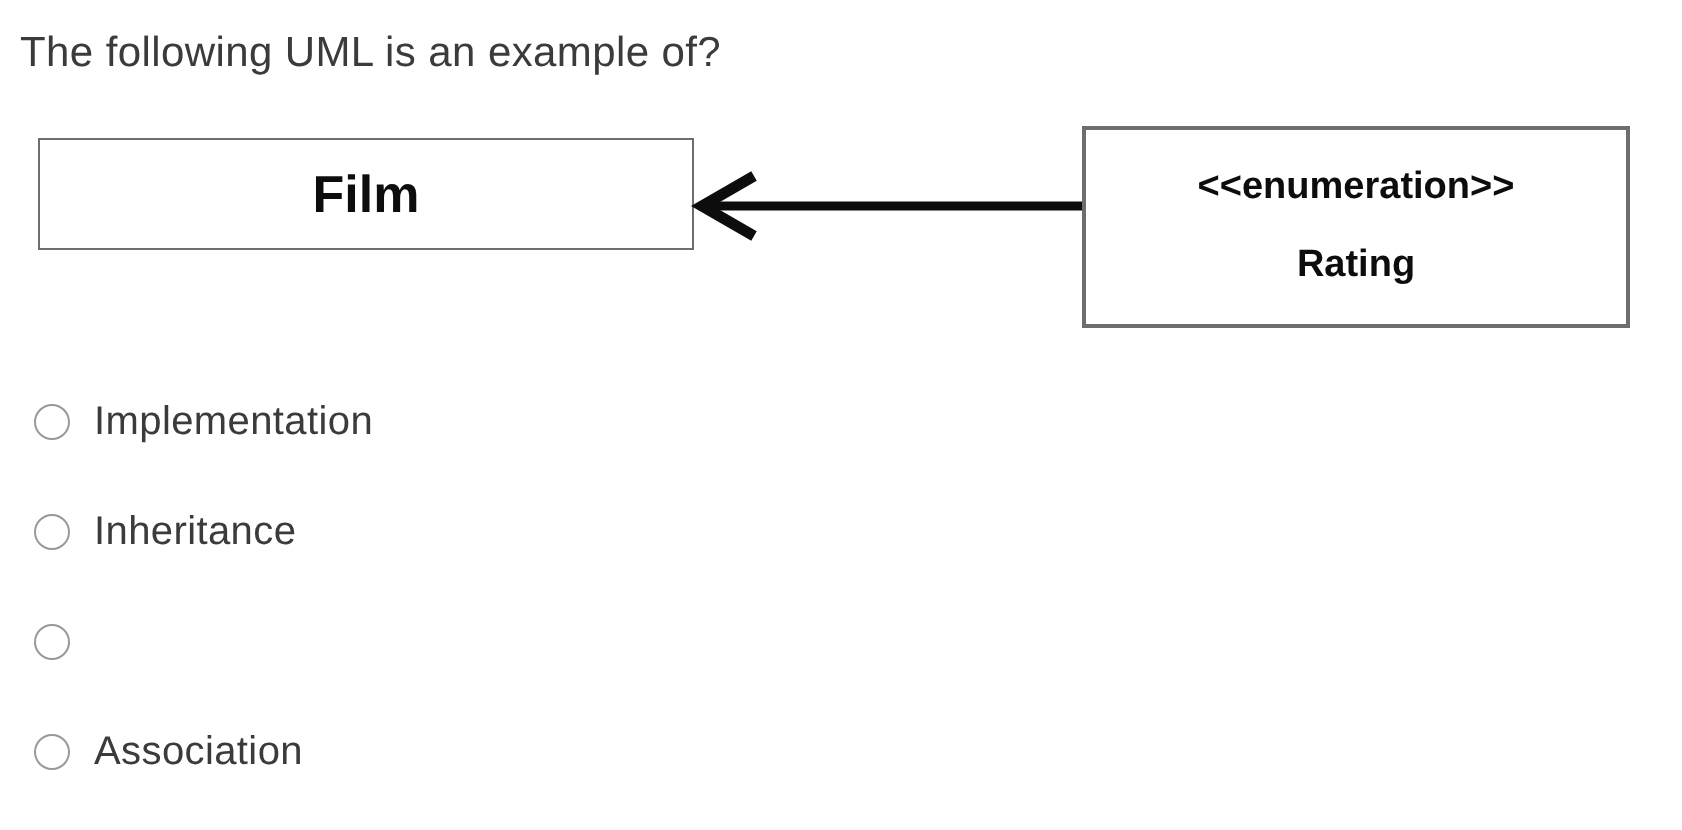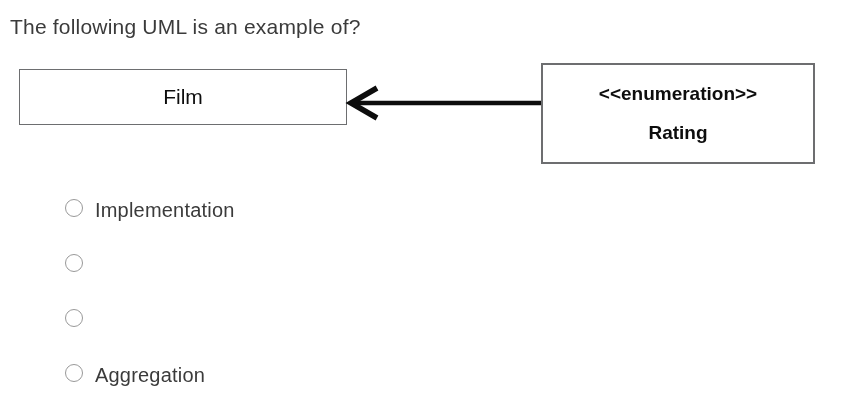--- a/index.html
+++ b/index.html
@@ -32,22 +32,22 @@
     color: #0d0d0d;
   }
   .film-box {
     left: 19px;
     top: 69px;
     width: 328px;
     height: 56px;
     border: 1px solid #6d6e70;
   }
   .film-box .uml-label {
-    font-size: 21px;
-    font-weight: 400;
+    font-size: 26px;
+    font-weight: 700;
   }
   .enum-box {
     left: 541px;
     top: 63px;
     width: 274px;
     height: 101px;
     border: 2px solid #6d6e70;
     gap: 19px;
   }
   .enum-box .uml-stereotype,
@@ -68,22 +68,22 @@
     position: absolute;
     left: 0;
     top: 199px;
     width: 500px;
   }
   .option-row {
     position: absolute;
     left: 0;
     height: 24px;
     display: flex;
+    align-items: center;
     cursor: pointer;
-    margin-left: 48px;
   }
   .option-row:nth-child(1) { top: 0px; }
   .option-row:nth-child(2) { top: 55px; }
   .option-row:nth-child(3) { top: 110px; }
   .option-row:nth-child(4) { top: 165px; }
   .radio-circle {
     width: 18px;
     height: 18px;
     margin-left: 17px;
     border: 1.5px solid #999999;
@@ -122,25 +122,26 @@
 
   <div class="options">
 
     <div class="option-row">
       <span class="radio-circle"></span>
       <span class="option-label">Implementation</span>
     </div>
 
     <div class="option-row">
       <span class="radio-circle"></span>
+      <span class="option-label">Inheritance</span>
     </div>
 
     <div class="option-row">
       <span class="radio-circle"></span>
     </div>
 
     <div class="option-row">
       <span class="radio-circle"></span>
-      <span class="option-label">Aggregation</span>
+      <span class="option-label">Association</span>
     </div>
 
   </div>
 </div>
 
 </body></html>

